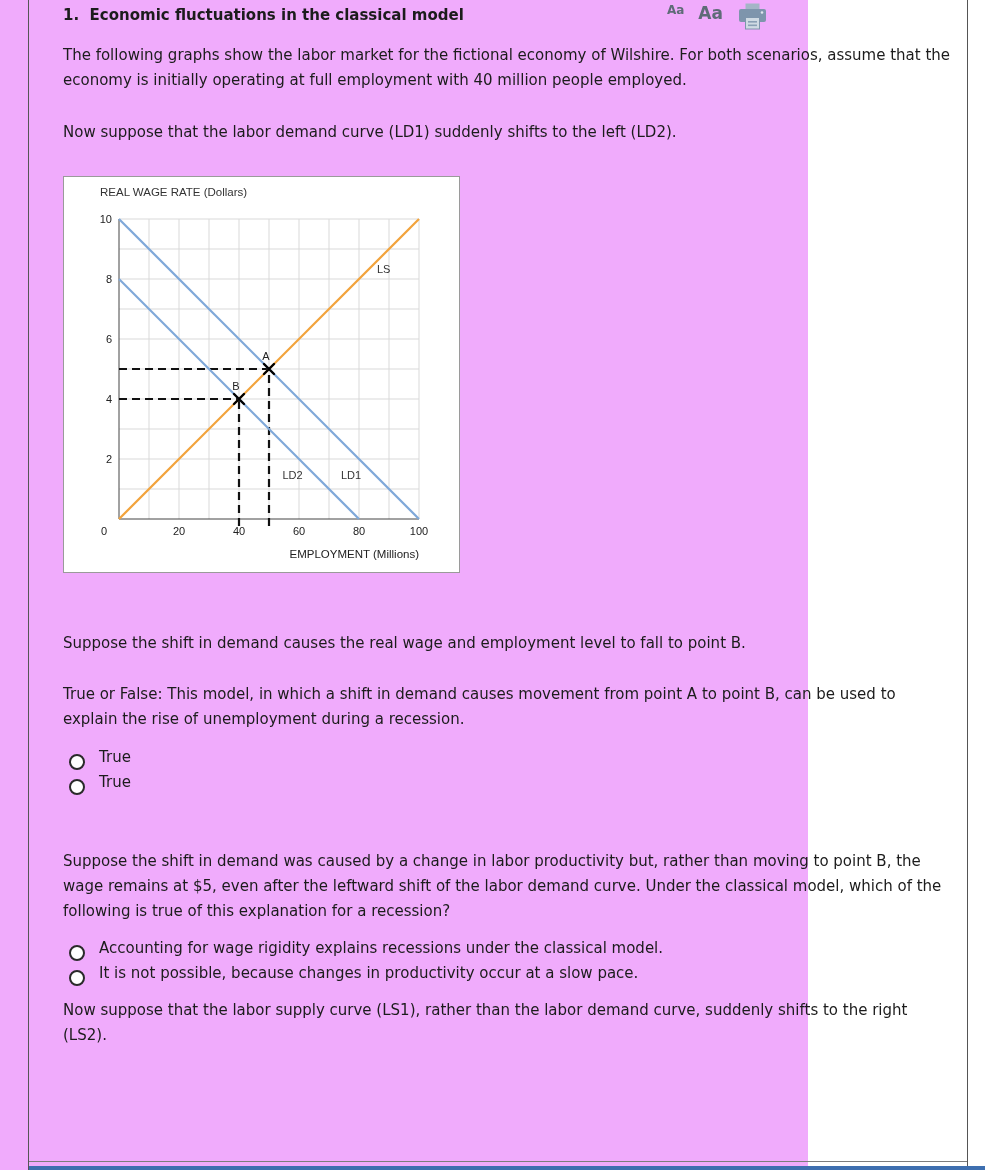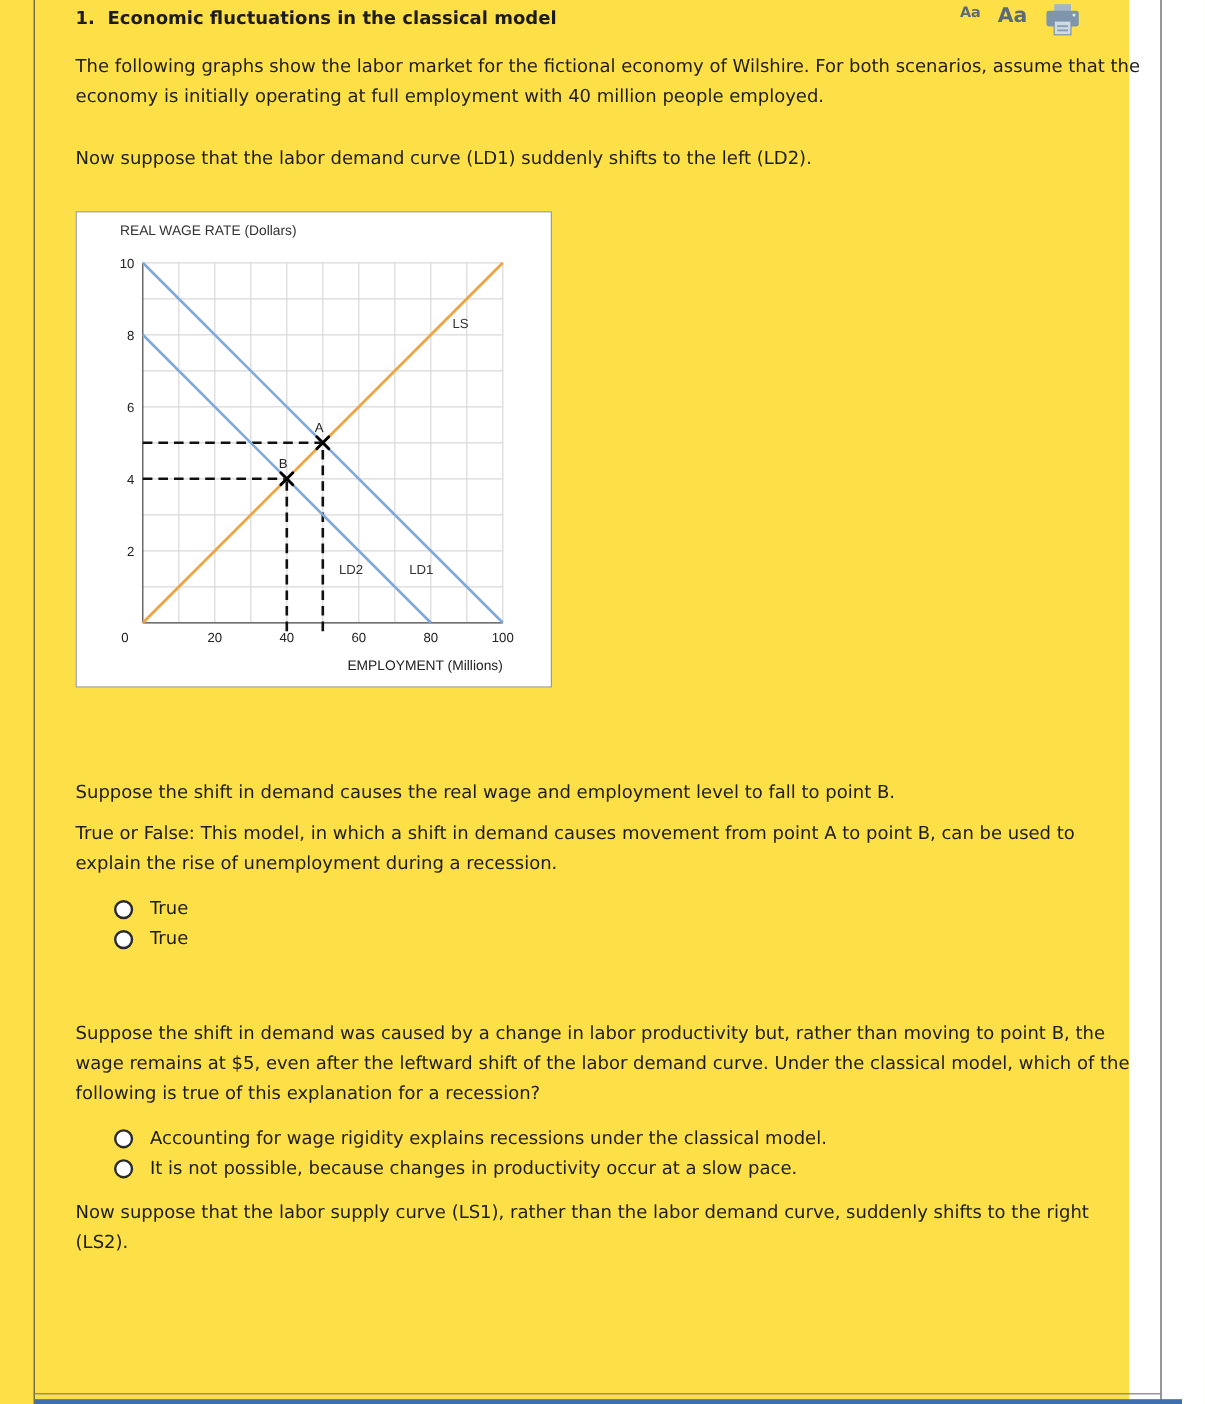--- a/index.html
+++ b/index.html
@@ -3,21 +3,21 @@
 <meta charset="utf-8">
 <style>
   html, body {
     margin: 0; padding: 0;
     width: 1004px; height: 1170px;
     background: #ffffff;
     font-family: "DejaVu Sans", "Liberation Sans", sans-serif;
     color: #1c1c1c;
     overflow: hidden;
   }
-  .page { position: relative; width: 941px; height: 1170px; background: #fde047; }
+  .page { position: relative; width: 808px; height: 1170px; background: #f0abfc; }
   .vrule { position: absolute; top: 0; width: 1px; height: 1170px; background: #555; }
   .vrule.left { left: 28px; }
   .vrule.right { left: 967px; }
   .hrule-bottom { position: absolute; left: 29px; width: 938px; top: 1161px; height: 1px; background: #7d7d7d; }
   .blue-bar { position: absolute; left: 29px; width: 956px; top: 1166px; height: 4px; background: #3e6fb0; }
 
   .title {
     position: absolute; left: 63px; top: 6px;
     font-size: 15px; font-weight: bold; white-space: pre-wrap;
   }
@@ -28,21 +28,21 @@
 
   .para { position: absolute; left: 63px; width: 890px; font-size: 15px; line-height: 25px; }
 
   .chart-box {
     position: absolute; left: 63px; top: 176px;
     width: 395px; height: 395px;
     border: 1px solid #9a9a9a; background: #fff;
   }
   .chart-box svg text { font-family: "Liberation Sans", "DejaVu Sans", sans-serif; }
 
-  .radio-row { position: absolute; left: 95px; display: flex; align-items: center; gap: 14px; height: 25px; }
+  .radio-row { position: absolute; left: 69px; display: flex; align-items: flex-end; gap: 14px; height: 25px; }
   .radio {
     width: 12px; height: 12px; border: 2px solid #2a2a2a; border-radius: 50%;
     background: #fff; flex: 0 0 auto; cursor: pointer;
   }
   .radio-label { font-size: 15px; line-height: 25px; cursor: pointer; }
 </style>
 </head>
 <body>
 
 <div class="page">
@@ -119,21 +119,21 @@
         <text x="48" y="286" text-anchor="end" font-size="11" fill="#222">2</text>
         <text x="48" y="226" text-anchor="end" font-size="11" fill="#222">4</text>
         <text x="48" y="166" text-anchor="end" font-size="11" fill="#222">6</text>
         <text x="48" y="106" text-anchor="end" font-size="11" fill="#222">8</text>
         <text x="48" y="46" text-anchor="end" font-size="11" fill="#222">10</text>
         <text x="36" y="19" font-size="11.5" fill="#333">REAL WAGE RATE (Dollars)</text>
         <text x="355" y="381" text-anchor="end" font-size="11.5" fill="#222">EMPLOYMENT (Millions)</text>
       </svg>
   </div>
 
-  <div class="para" style="top:648px">Suppose the shift in demand causes the real wage and employment level to fall to point B.</div>
+  <div class="para" style="top:631px">Suppose the shift in demand causes the real wage and employment level to fall to point B.</div>
   <div class="para" style="top:682px">True or False: This model, in which a shift in demand causes movement from point A to point B, can be used to explain the rise of unemployment during a recession.</div>
 
   <div class="radio-row" style="top:745px">
     <span class="radio"></span>
     <span class="radio-label">True</span>
   </div>
   <div class="radio-row" style="top:770px">
     <span class="radio"></span>
     <span class="radio-label">True</span>
   </div>

